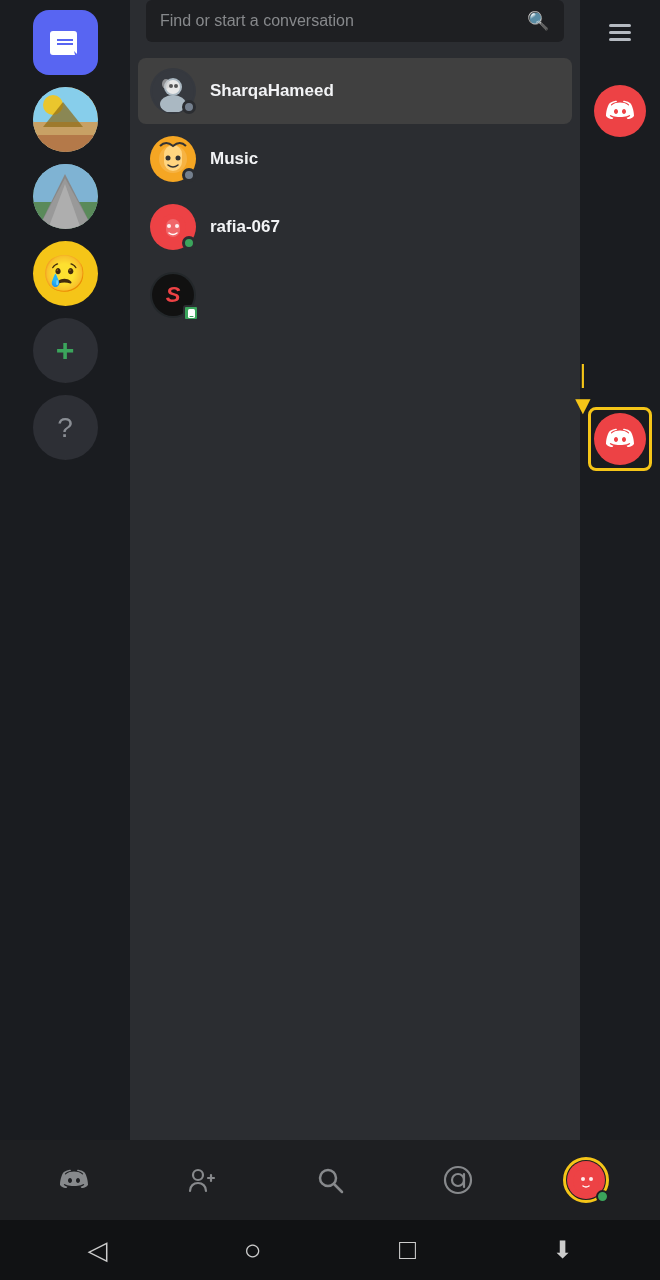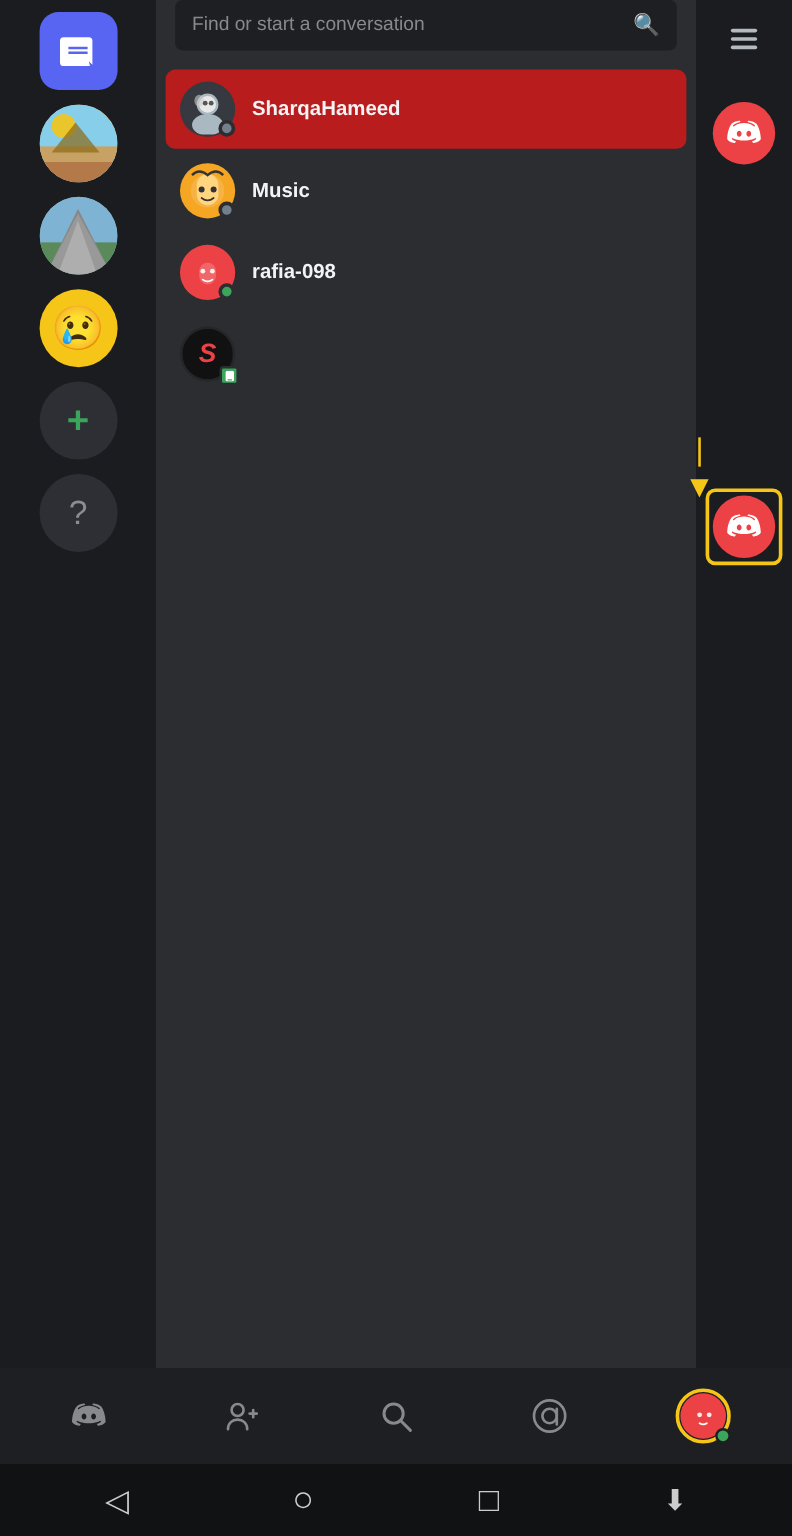--- a/index.html
+++ b/index.html
@@ -157,21 +157,21 @@
       display: flex;
       align-items: center;
       padding: 10px 12px;
       border-radius: 8px;
       cursor: pointer;
       gap: 14px;
       margin-bottom: 2px;
     }
 
     .conv-item.active {
-      background: #b91c1c;
+      background: #404040;
     }
 
     .avatar-wrap {
       position: relative;
       width: 46px;
       height: 46px;
       flex-shrink: 0;
     }
 
     .avatar {
@@ -450,21 +450,21 @@
               <path d="M21 8C14 8 8 14 8 21s6 13 13 13 13-6 13-13S28 8 21 8z" fill="#ed4245"></path>
               <path d="M14 20a7 7 0 0114 0v4a7 7 0 01-14 0v-4z" fill="#fff" opacity="0.2"></path>
               <circle cx="17" cy="20" r="2" fill="white" opacity="0.9"></circle>
               <circle cx="25" cy="20" r="2" fill="white" opacity="0.9"></circle>
               <path d="M17 27 q4 3 8 0" stroke="white" stroke-width="1.5" fill="none" stroke-linecap="round"></path>
             </svg>
           </div>
           <span class="status-dot status-online"></span>
         </div>
         <div class="conv-info">
-          <span class="conv-name">rafia-098</span>
+          <span class="conv-name">rafia-067</span>
         </div>
       </div>
 
       <div class="conv-item">
         <div class="avatar-wrap">
           <div class="avatar avatar-soul">
             <svg width="42" height="42" viewBox="0 0 42 42" fill="none">
               <circle cx="21" cy="21" r="21" fill="#111"></circle>
               <text x="21" y="28" text-anchor="middle" font-size="22" font-weight="900" font-style="italic" font-family="Arial" fill="#ed4245">S</text>
             </svg>

